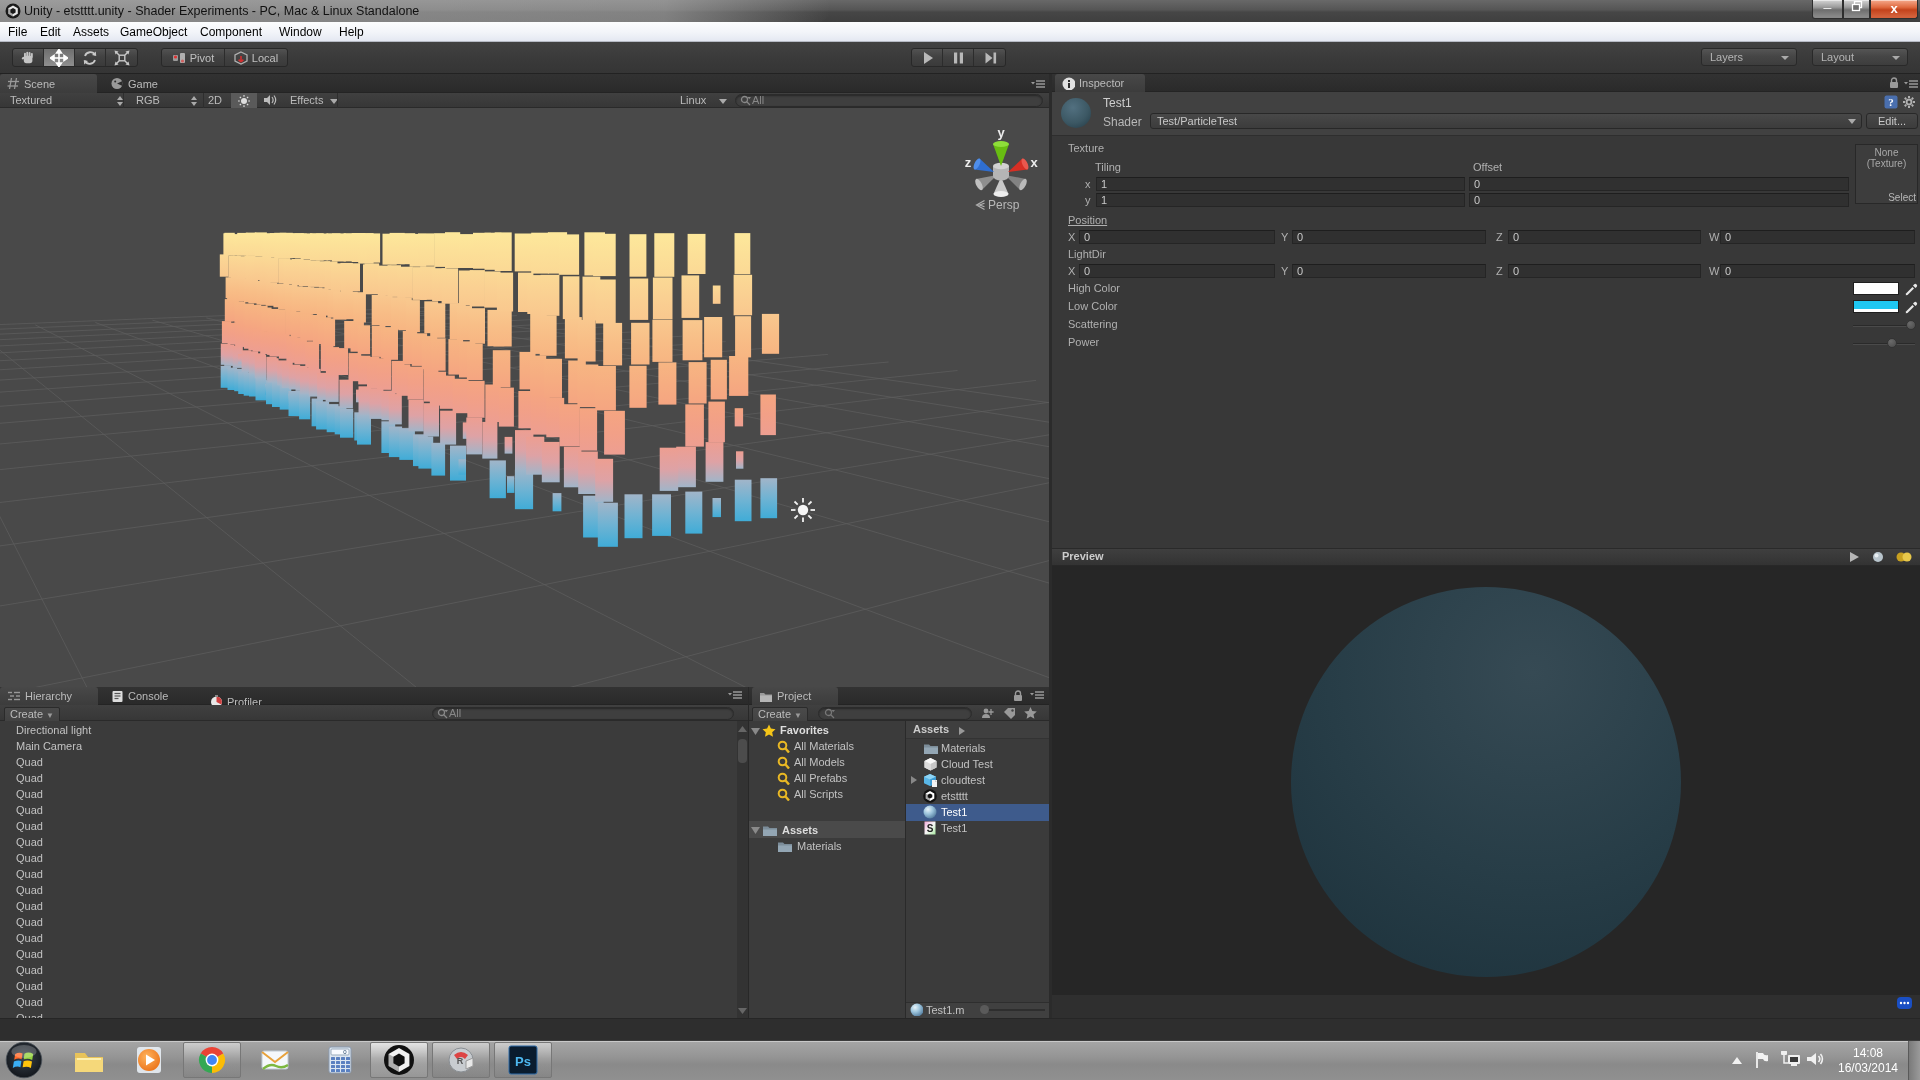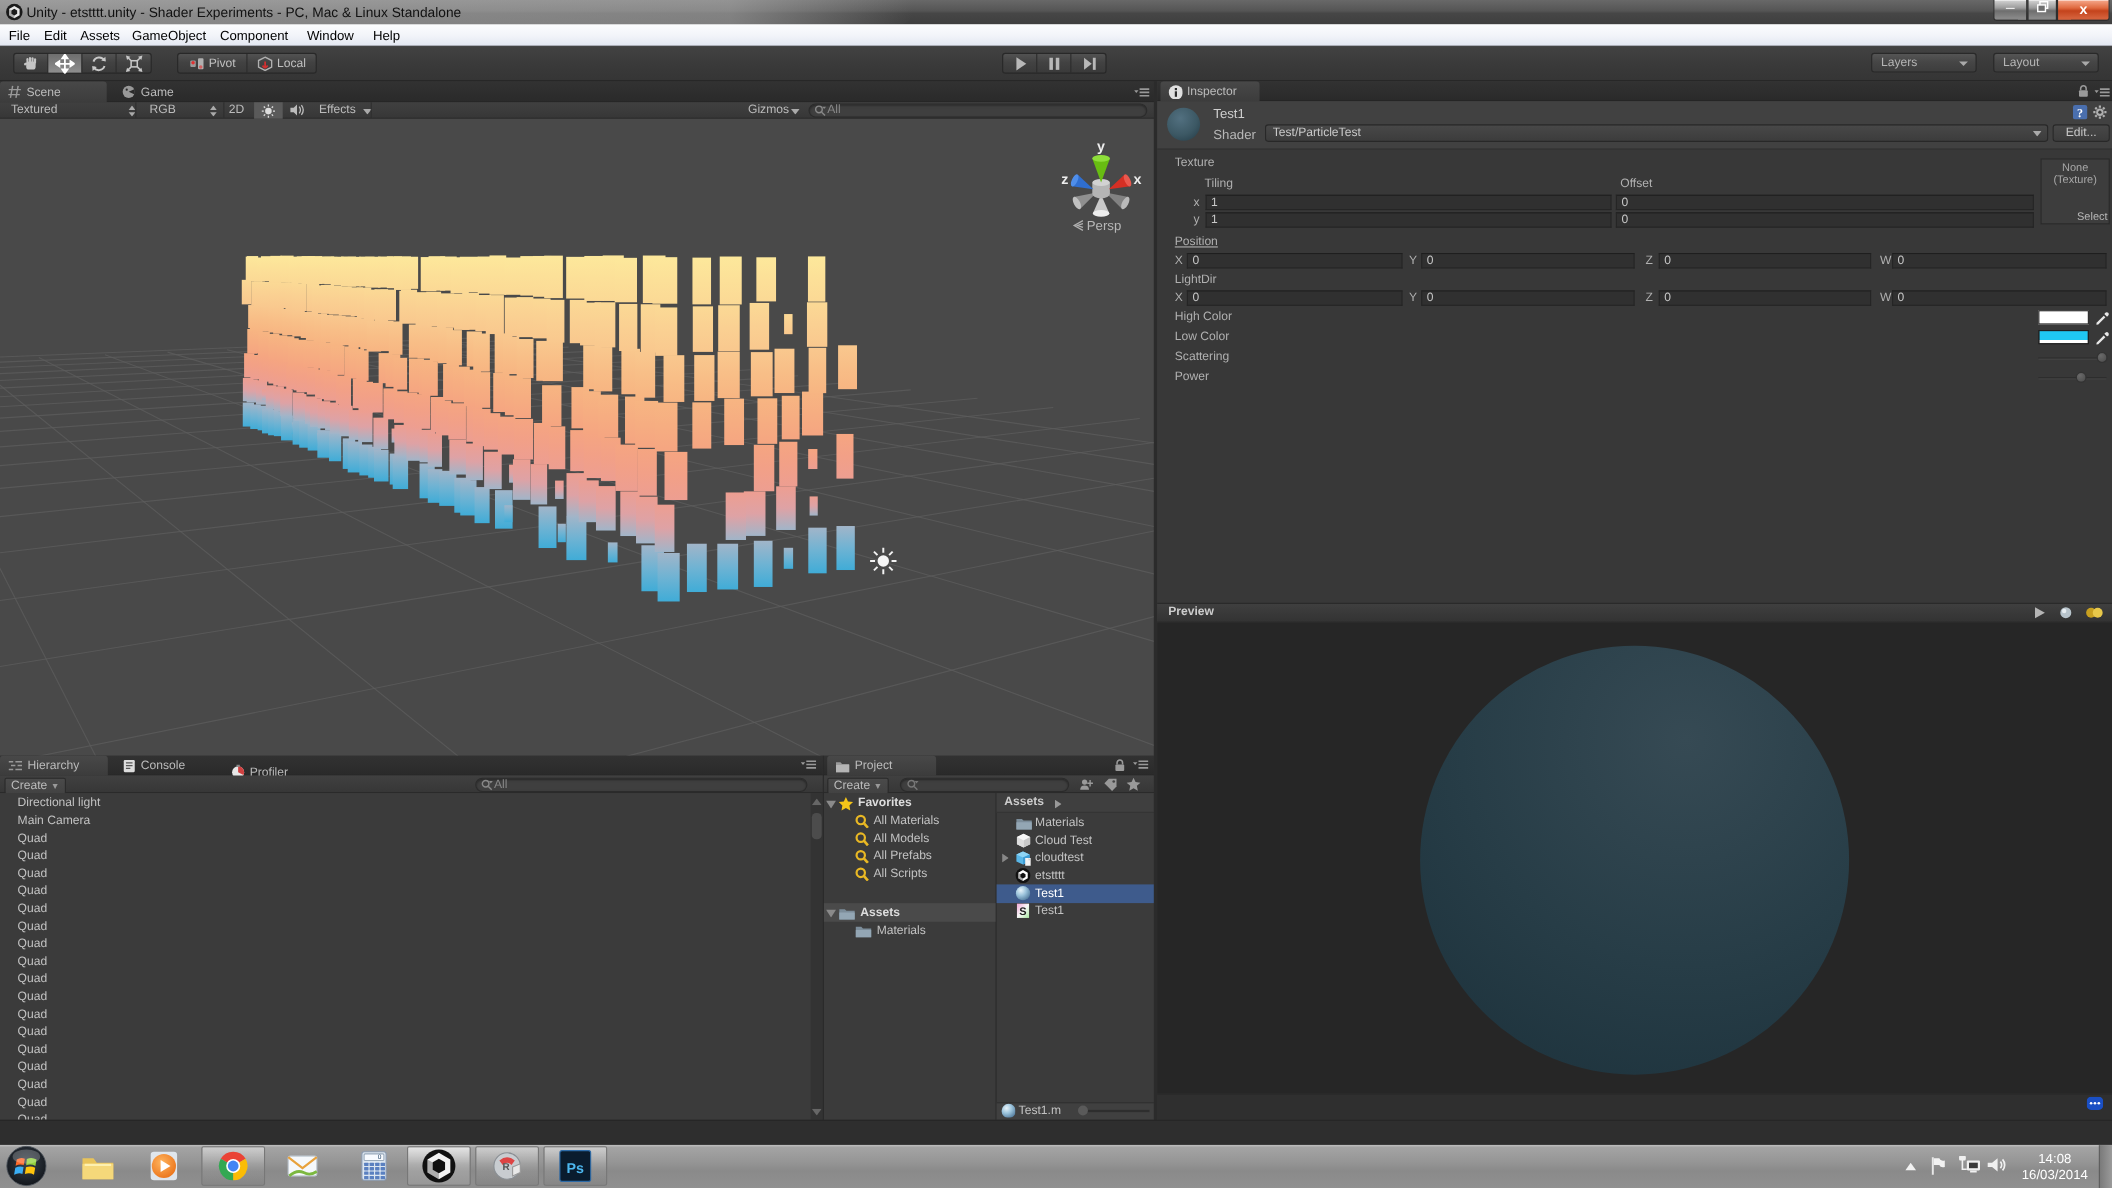--- a/index.html
+++ b/index.html
@@ -206,21 +206,21 @@
     </svg>
     <svg class="abs" style="left:263px;top:94px" width="14" height="12" viewBox="0 0 14 12">
       <path d="M1 4 L4 4 L7 1 L7 11 L4 8 L1 8 Z" fill="#bbb"></path>
       <path d="M9 3 A5 5 0 0 1 9 9 M11 1.5 A7.5 7.5 0 0 1 11 10.5" stroke="#bbb" fill="none" stroke-width="1.2"></path>
     </svg>
     <div class="abs" style="left:290px;top:94px;font-size:11px;color:#bbb">Effects</div>
     <svg class="abs" style="left:330px;top:99px" width="8" height="5" viewBox="0 0 8 5">
       <path d="M0 0 L8 0 L4 5 Z" fill="#aaa"></path>
     </svg>
     <div class="abs" style="left:337px;top:93px;width:1px;height:15px;background:#2e2e2e"></div>
-    <div class="abs" style="left:680px;top:94px;font-size:11px;color:#bbb">Gizmos</div>
+    <div class="abs" style="left:680px;top:94px;font-size:11px;color:#bbb">Linux</div>
     <svg class="abs" style="left:719px;top:99px" width="8" height="5" viewBox="0 0 8 5">
       <path d="M0 0 L8 0 L4 5 Z" fill="#aaa"></path>
     </svg>
     <div class="searchpill" style="left:735px;top:94px;width:308px"></div>
     <svg class="abs" style="left:740px;top:95px" width="12" height="12" viewBox="0 0 12 12">
       <circle cx="4.5" cy="4.5" r="3" fill="none" stroke="#888" stroke-width="1.3"></circle>
       <line x1="7" y1="7" x2="10" y2="10" stroke="#888" stroke-width="1.3"></line>
       <path d="M8.5 3 L12 3 L10.2 5.2 Z" fill="#888" transform="translate(-1,-1)"></path>
     </svg>
     <div class="abs" style="left:752px;top:94px;font-size:11px;color:#888">All</div>
@@ -704,21 +704,21 @@
     <div class="abs" style="left:737px;top:721px;width:11px;height:297px;background:#333"></div>
     <div class="abs" style="left:738px;top:739px;width:9px;height:24px;background:#4c4c4c;border-radius:4px"></div>
     <svg class="abs" style="left:738px;top:726px" width="9" height="6" viewBox="0 0 9 6">
       <path d="M4.5 0 L9 6 L0 6 Z" fill="#666"></path>
     </svg>
     <svg class="abs" style="left:738px;top:1008px" width="9" height="6" viewBox="0 0 9 6">
       <path d="M4.5 6 L9 0 L0 0 Z" fill="#666"></path>
     </svg>
     <div class="abs" style="left:748px;top:687px;width:1px;height:331px;background:#282828"></div>
     <div class="tabstrip abs" style="left:749px;top:687px;width:300px;height:18px"></div>
-    <div class="tab active abs" style="left:752px;top:687px;width:99px;height:18px"><svg width="14" height="13" viewBox="0 0 14 13" style="flex:none">
+    <div class="tab active abs" style="left:752px;top:687px;width:86px;height:18px"><svg width="14" height="13" viewBox="0 0 14 13" style="flex:none">
         <path d="M1 3 L5 3 L6.5 4.5 L13 4.5 L13 12 L1 12 Z" fill="#9a9a9a"></path>
         <path d="M1 5.5 L13 5.5 L13 12 L1 12 Z" fill="#b5b5b5"></path>
       </svg>Project</div>
     <svg class="abs" style="left:1012px;top:690px" width="12" height="13" viewBox="0 0 12 13">
       <rect x="2" y="5" width="8" height="6" rx="1" fill="#9a9a9a"></rect>
       <path d="M3.5 5 V3.5 A2.5 2.5 0 0 1 8.5 3.5 V5" fill="none" stroke="#9a9a9a" stroke-width="1.4"></path>
     </svg>
     <svg class="abs" style="left:1030px;top:690px;" width="14" height="11" viewBox="0 0 14 11">
       <path d="M0 3 L4 3 L2 5.5 Z" fill="#999"></path>
       <g stroke="#999" stroke-width="1.5">

